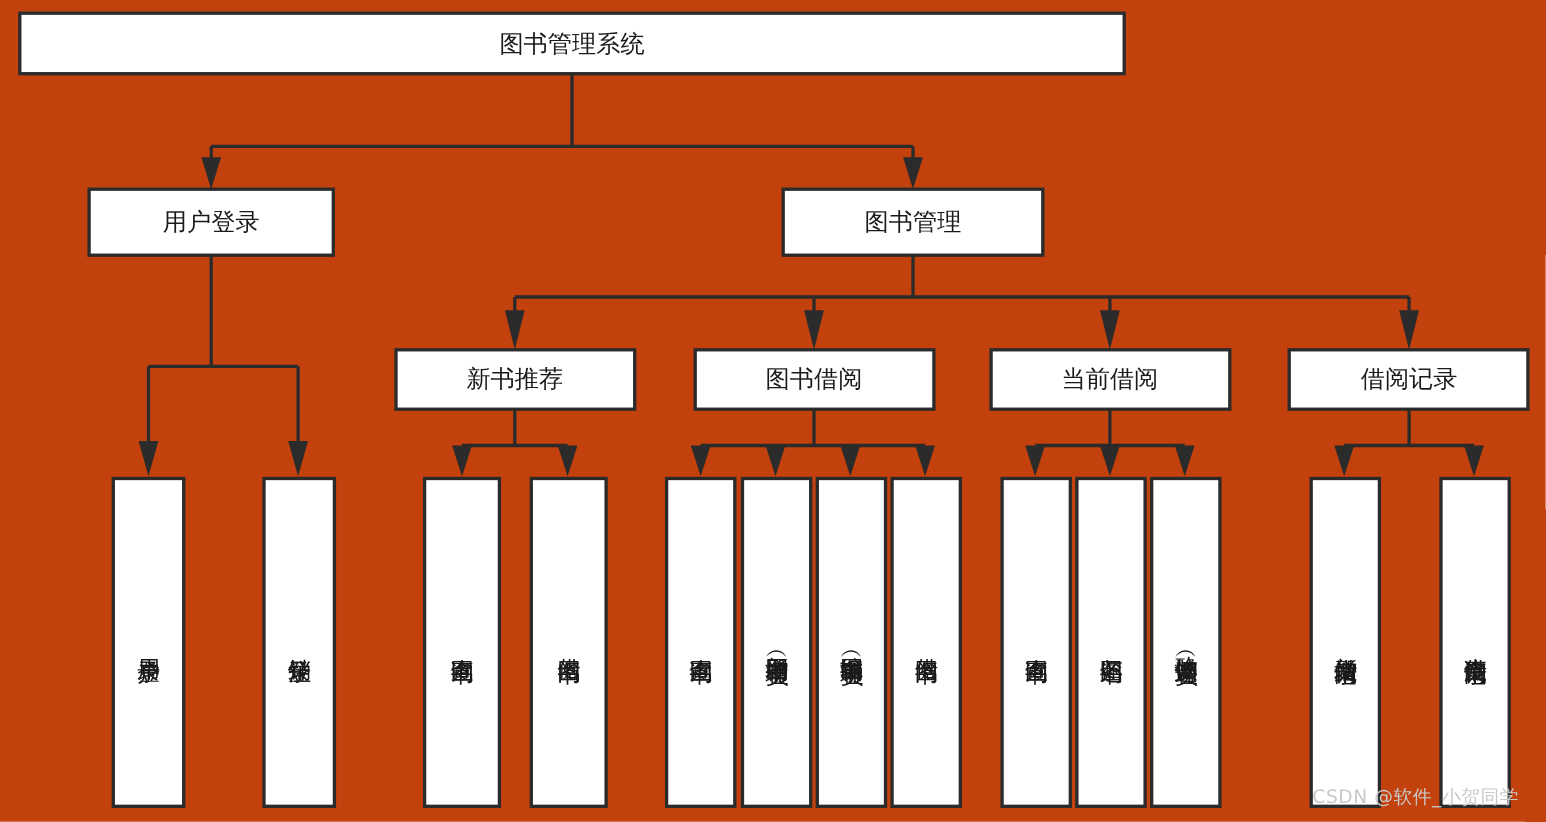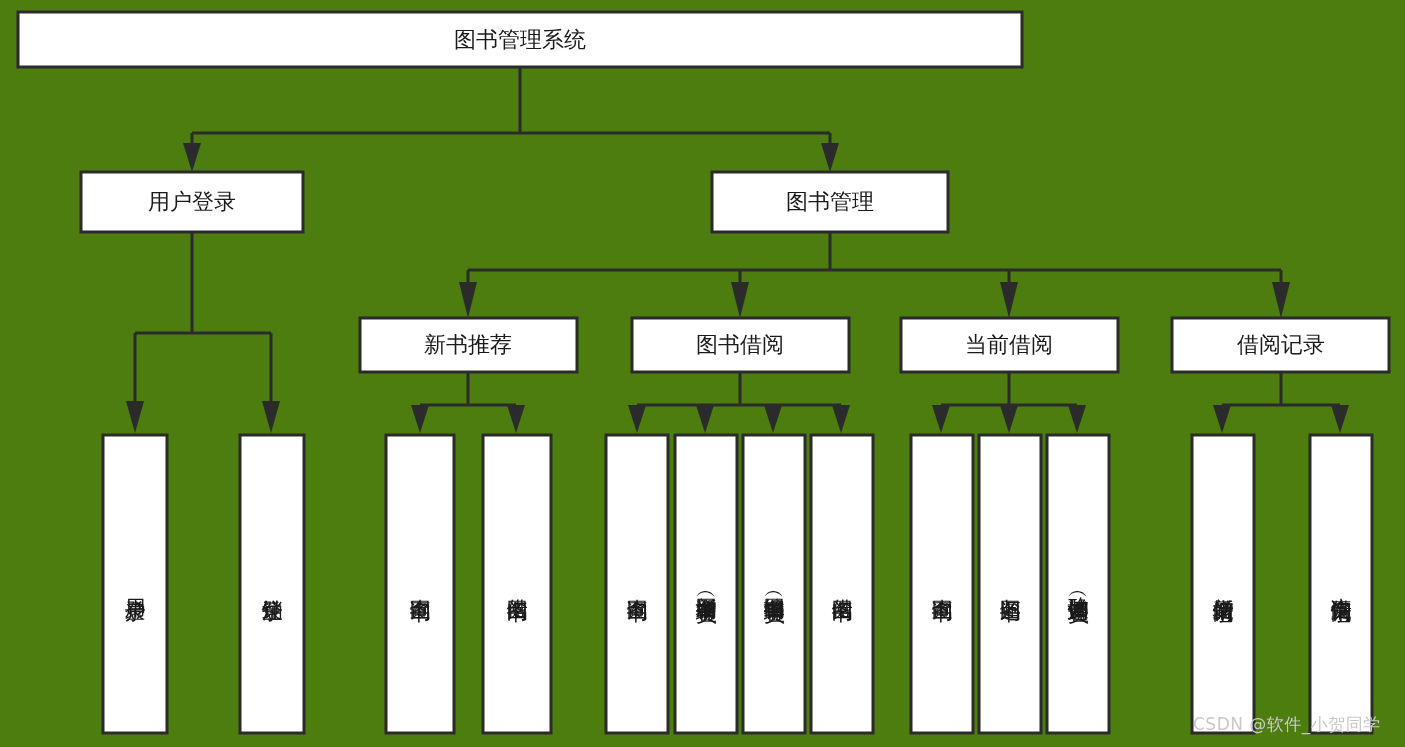--- a/index.html
+++ b/index.html
@@ -10,21 +10,21 @@
   body {
     width: 1405px;
     height: 747px;
     font-family: "DejaVu Sans", "Liberation Sans", sans-serif;
     overflow: hidden;
   }
   #diagram-root {
     position: relative;
     width: 1405px;
     height: 747px;
-    background: #4d7c0f;
+    background: #c2410c;
   }
   svg#flow {
     position: absolute;
     left: 0;
     top: 0;
     width: 1405px;
     height: 747px;
     display: block;
   }
   .node-box {

